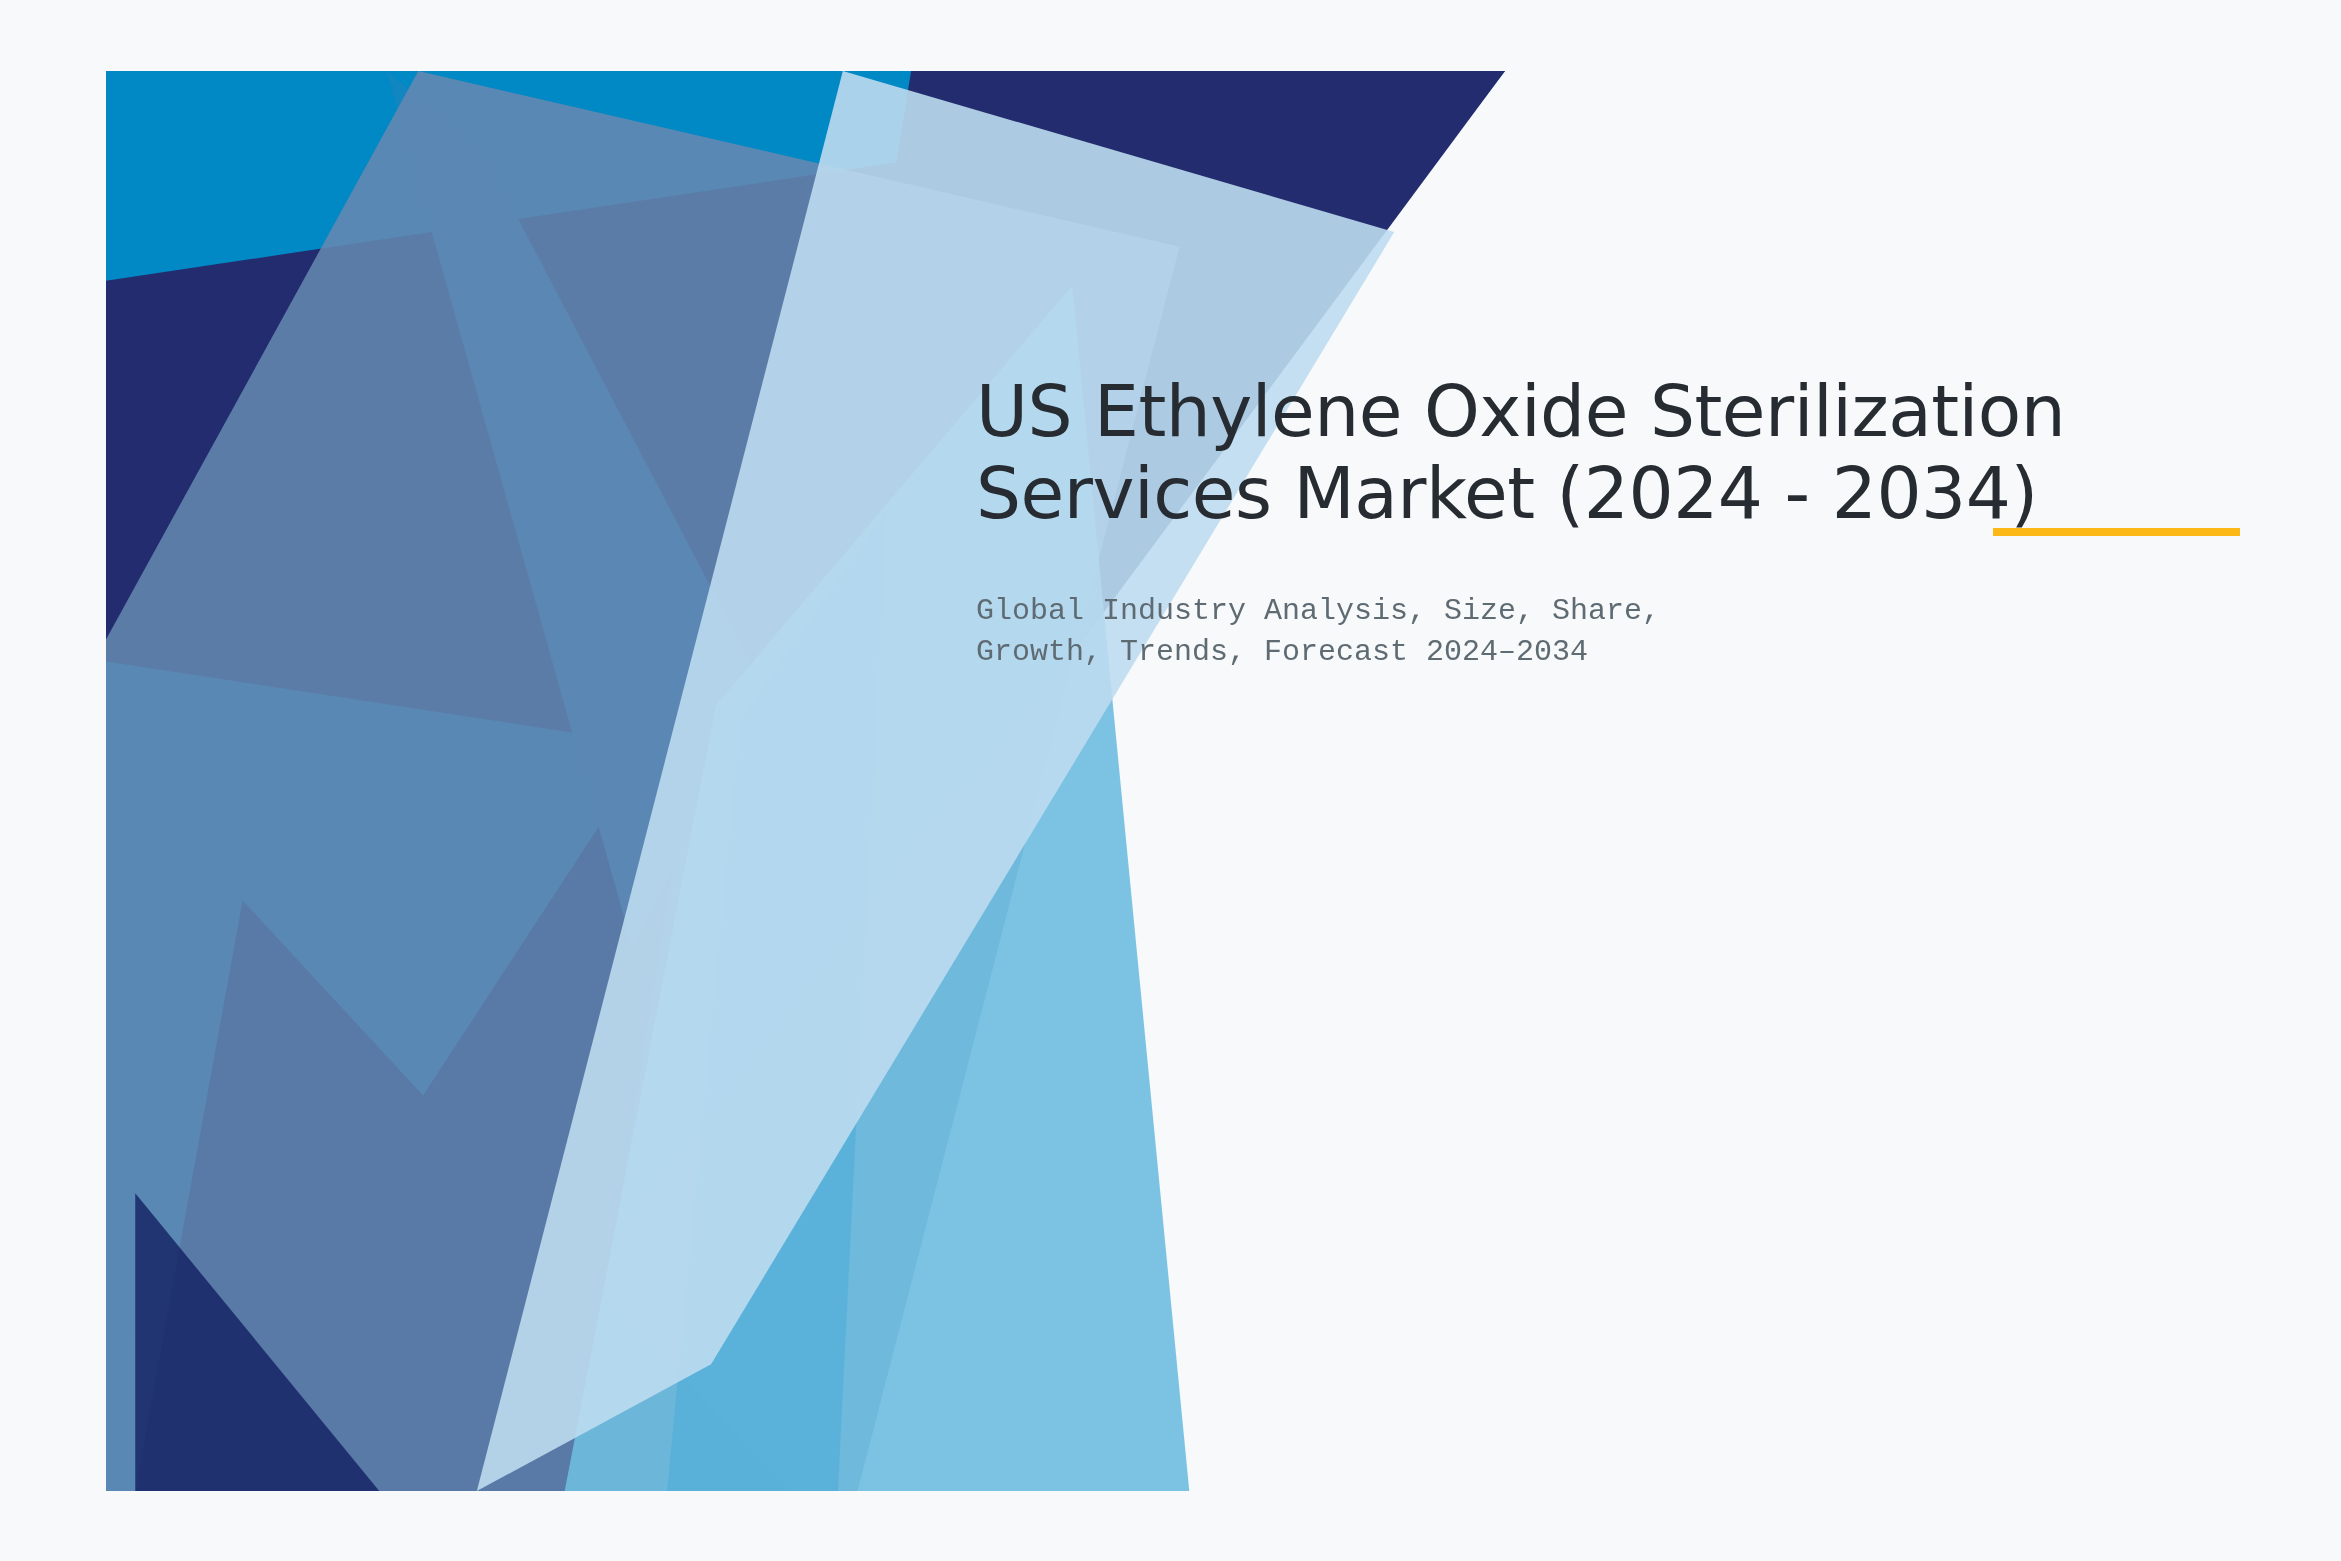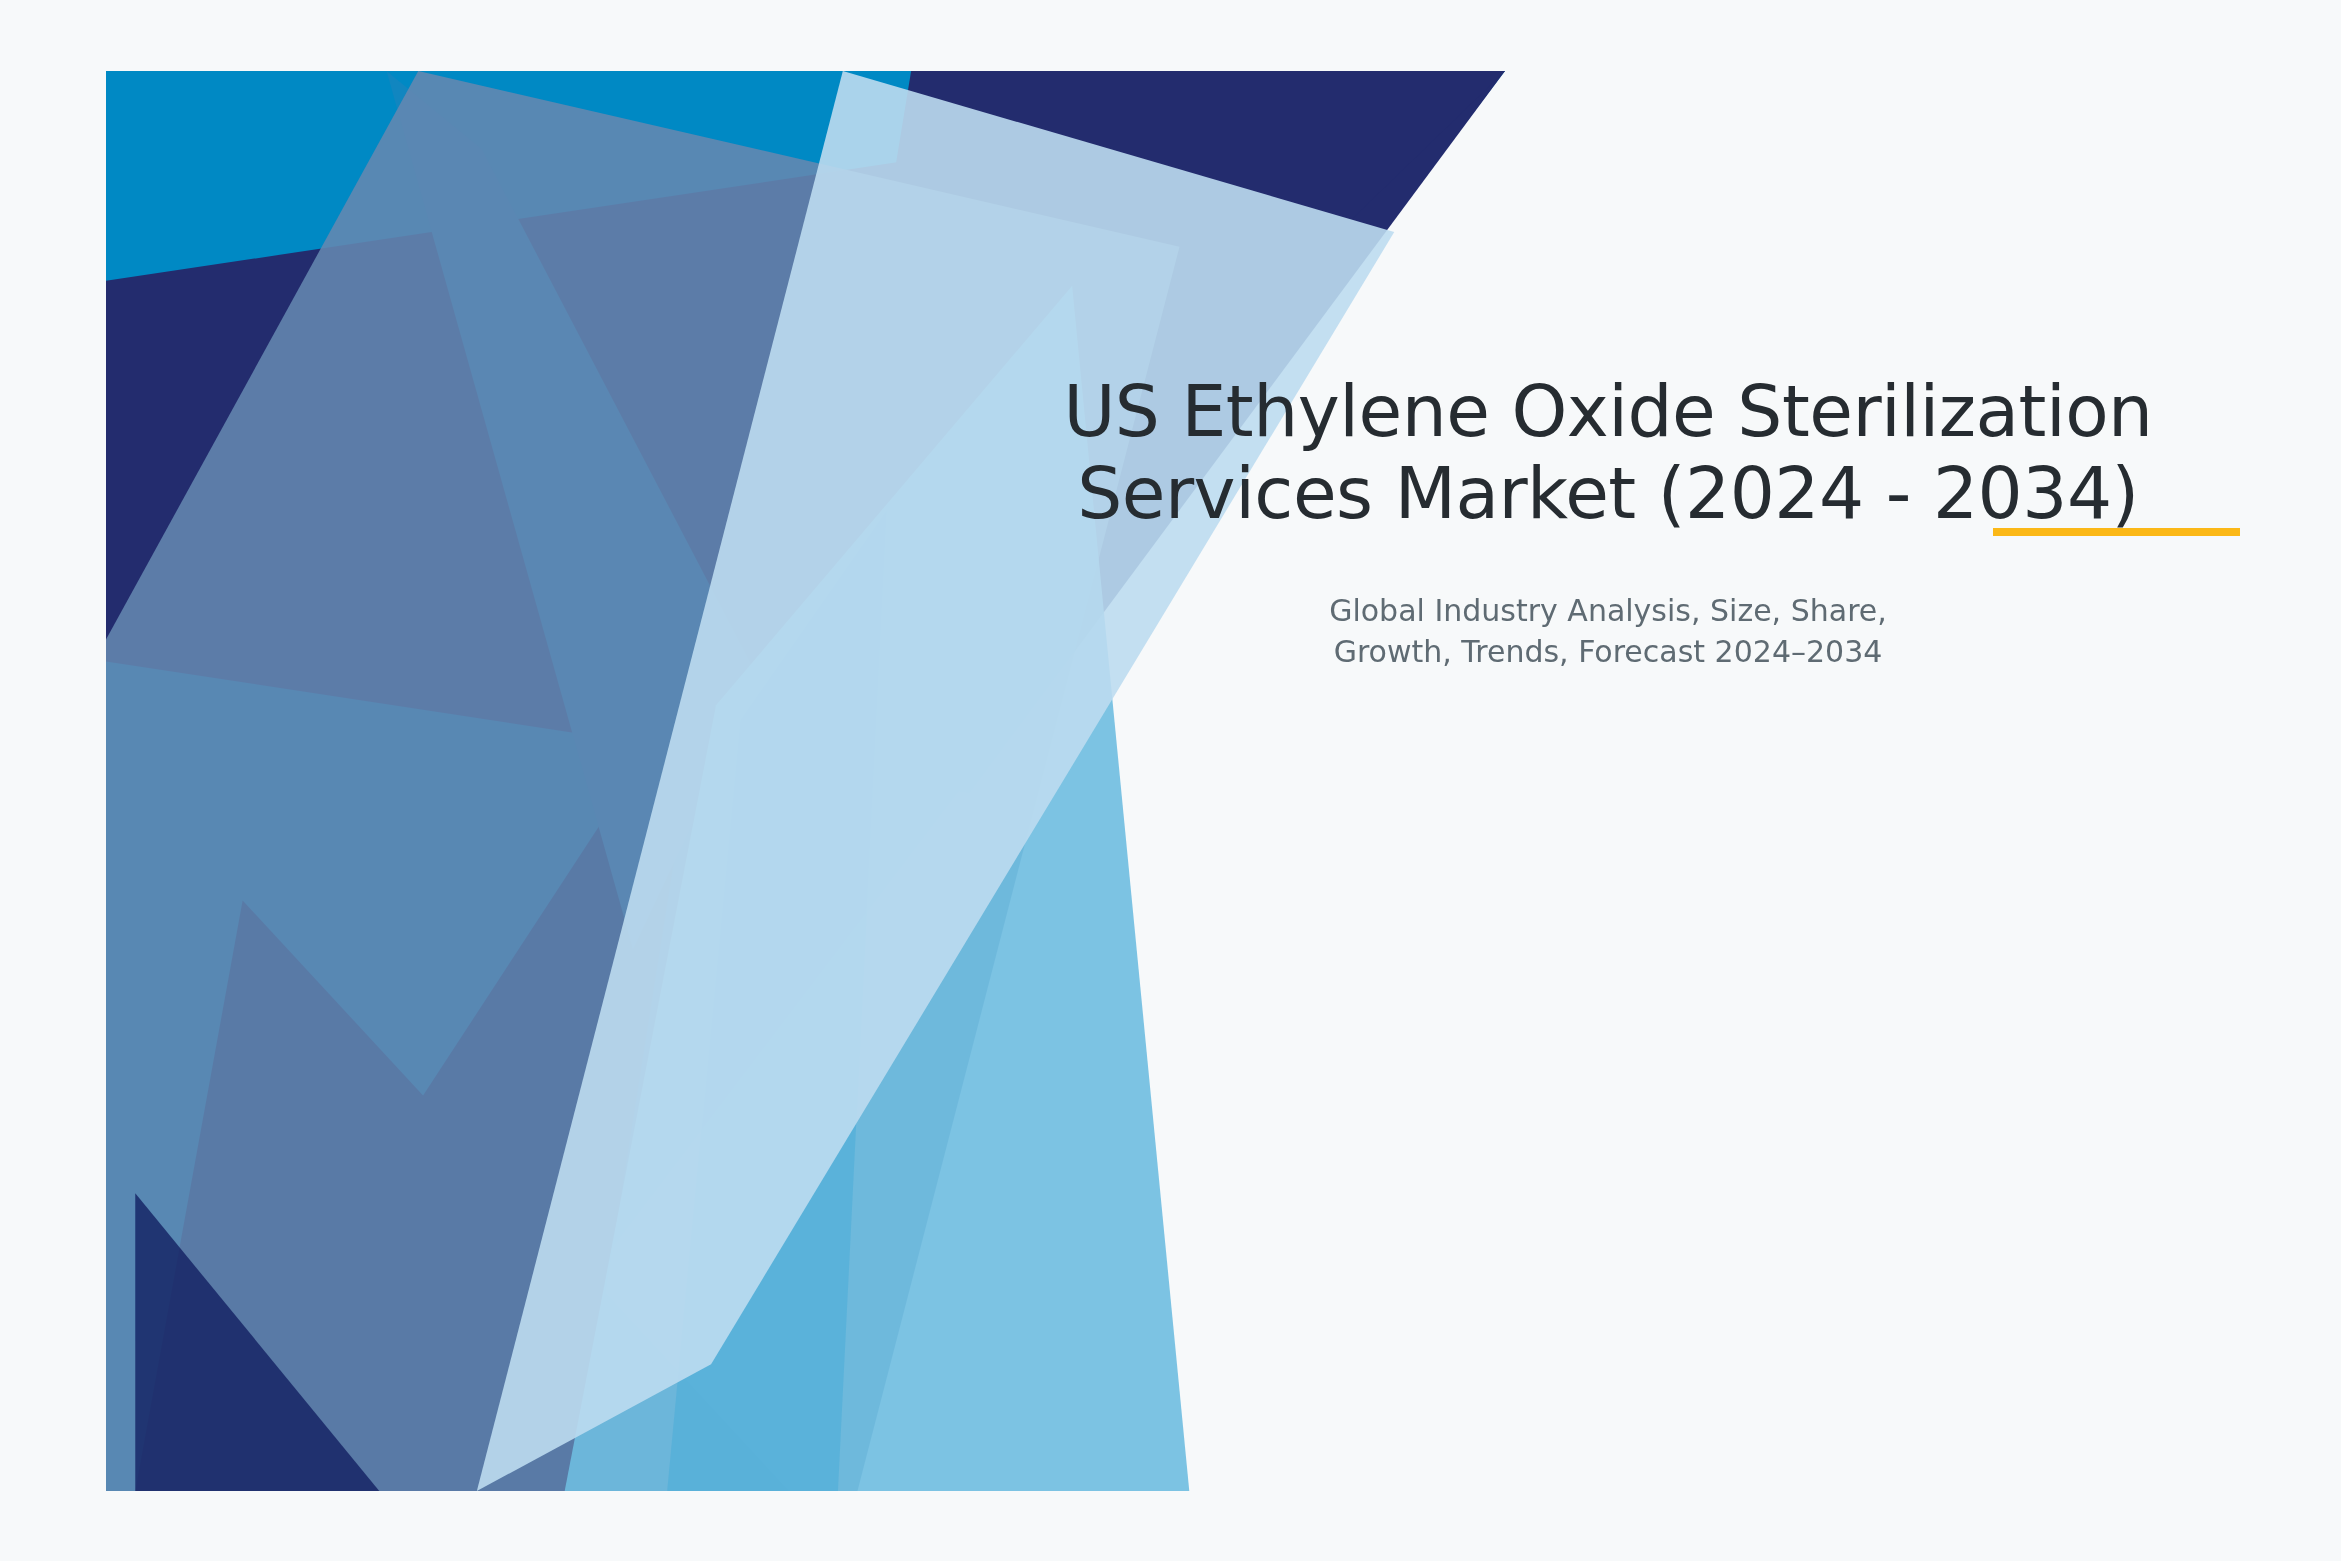--- a/index.html
+++ b/index.html
@@ -36,21 +36,21 @@
     width: 100%;
     height: 100%;
   }
 
   
   #text-block {
     position: absolute;
     left: 976px;
     top: 371px;
     width: 1264px;
-    text-align: center;
+    text-align: left;
   }
 
   #page-title {
     margin: 0;
     font-size: 71px;
     line-height: 1.16;
     font-weight: 400;
     letter-spacing: -0.5px;
     color: #262c31;
     white-space: pre-line;
@@ -70,20 +70,21 @@
   }
 
   #page-subtitle {
     margin: 0;
     margin-top: 55px;
     font-size: 30px;
     line-height: 1.36;
     font-weight: 400;
     color: #5f6b73;
     white-space: pre-line;
+    font-family: Liberation Mono, monospace;
   }
 </style>
 </head>
 <body>
 
 <div id="cover">
 
   <div id="artwork">
     <svg viewBox="0 0 2867 2910" preserveAspectRatio="none">
       <defs>

